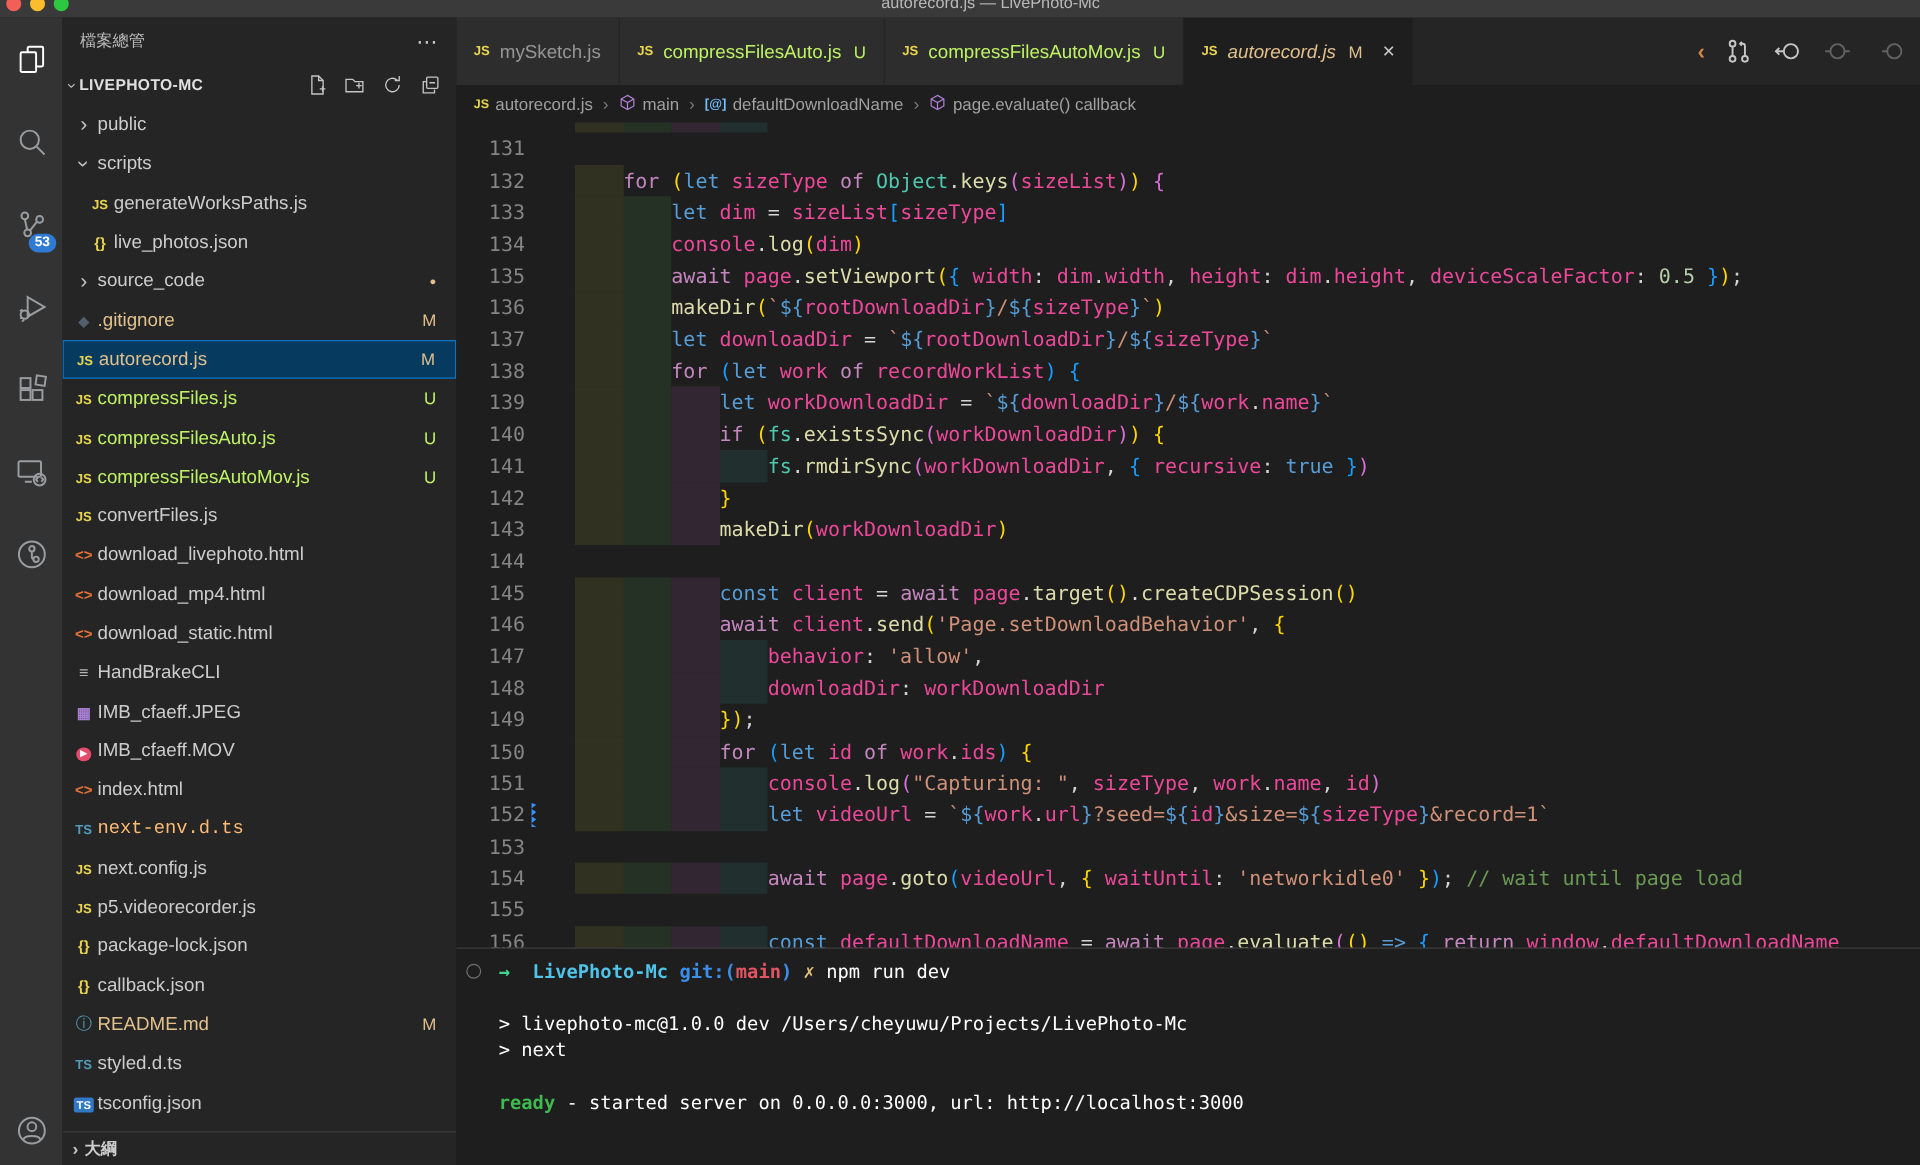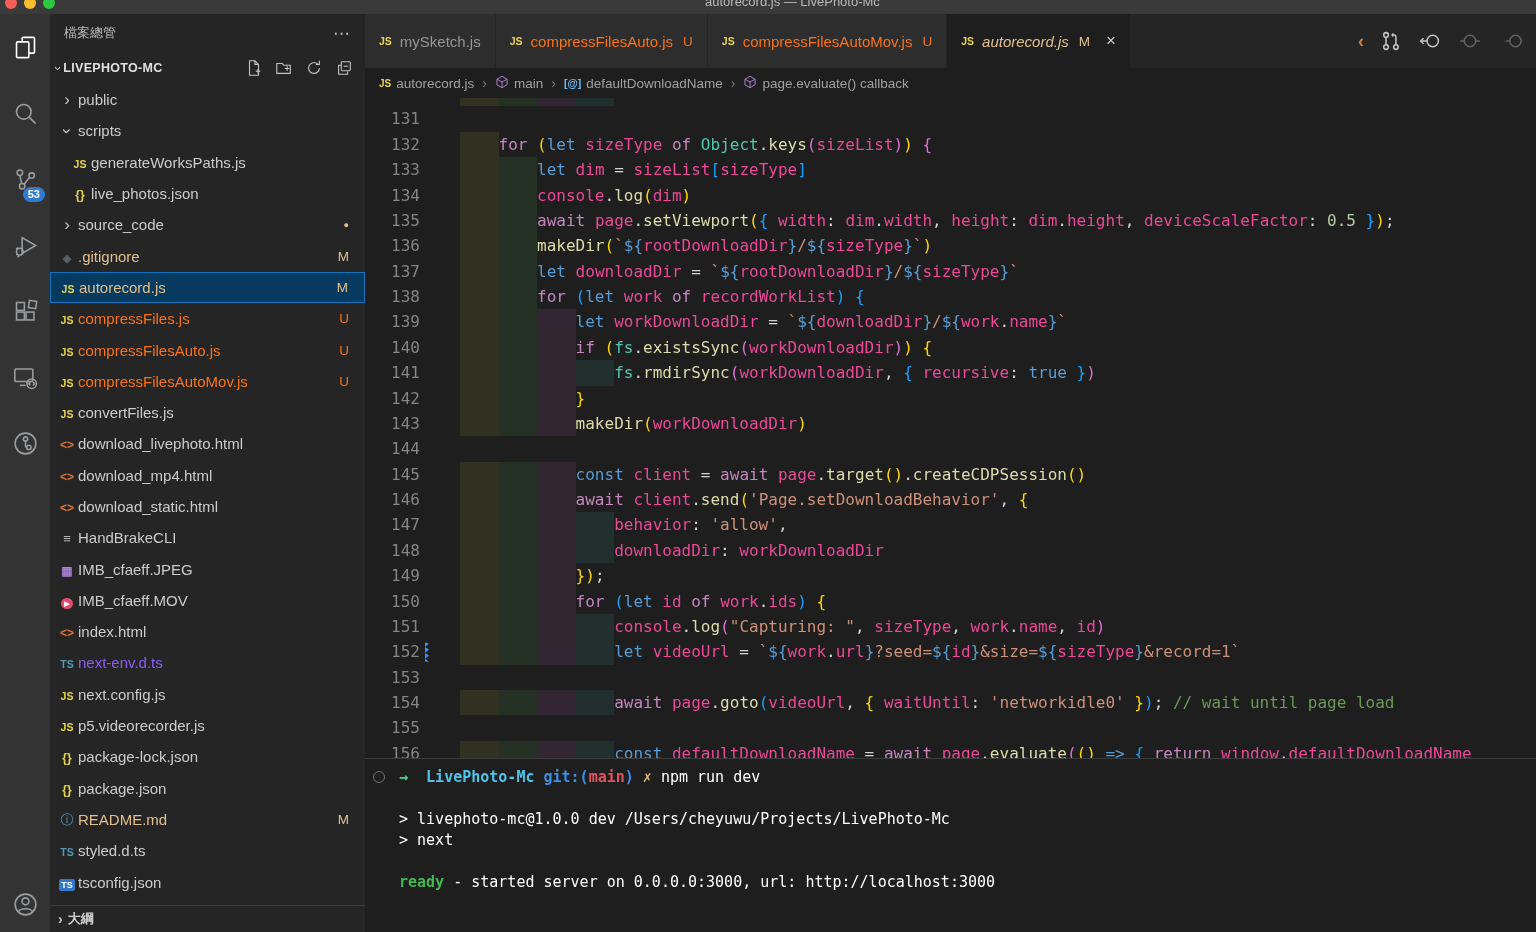--- a/index.html
+++ b/index.html
@@ -40,21 +40,21 @@
   .ic-js{color:#e8d44d;font-size:10.5px;}
   .ic-ts{color:#519aba;font-size:10.5px;}
   .ic-tsbox{color:#fff;font-size:9px;background:#3178c6;border-radius:2px;padding:1px 2px;}
   .ic-json{color:#e8d44d;font-size:12px;font-weight:bold;}
   .ic-html{color:#e47235;font-size:12px;font-weight:bold;}
   .ic-lines{color:#b5b5b5;font-size:13px;font-weight:normal;}
   .ic-img{color:#a97fd4;font-size:12px;}
   .ic-mov{color:#fff;background:#e34c6d;border-radius:50%;font-size:7px;padding:2px 3px;}
   .ic-info{color:#519aba;font-size:13px;font-weight:normal;}
   .ic-git{color:#51606d;font-size:11px;}
-  .c-norm{color:#cccccc;}.c-mod{color:#e2c08d;}.c-untracked{color:#f97316;text-align:center;}.c-dim{color:#8b5cf6;}.c-norm2{color:#969696;}
+  .c-norm{color:#cccccc;}.c-mod{color:#e2c08d;}.c-untracked{color:#bef264;text-align:center;}.c-dim{color:#fdba74;font-family:Liberation Mono, monospace;}.c-norm2{color:#969696;}
   #sb-outline{position:absolute;bottom:0;left:0;right:0;height:26px;border-top:1px solid #3c3c3c;
     display:flex;align-items:center;padding-left:8px;font-size:13px;font-weight:bold;color:#cccccc;}
   #sb-outline .chev{color:#c5c5c5;margin-right:5px;font-size:14px;}
   
   #editorcol{flex:1;display:flex;flex-direction:column;min-width:0;}
   #tabbar{height:54px;background:#252526;display:flex;flex:none;}
   .tab{display:flex;align-items:center;padding:0 14px;font-size:15px;background:#2d2d2d;margin-right:1px;gap:8px;white-space:nowrap;}
   .tab.active{background:#1e1e1e;}
   .tab .tjs{color:#e8d44d;font-size:10.5px;font-weight:bold;}
   .tab .tbadge{font-size:13.5px;margin-left:2px;}
@@ -306,21 +306,21 @@
         <div class="frow" style="padding-left: 6px;">
           <span class="ficon"><span class="ic-js">JS</span></span>
           <span class="lbl c-norm">p5.videorecorder.js</span>
         </div>
         <div class="frow" style="padding-left: 6px;">
           <span class="ficon"><span class="ic-json">{}</span></span>
           <span class="lbl c-norm">package-lock.json</span>
         </div>
         <div class="frow" style="padding-left: 6px;">
           <span class="ficon"><span class="ic-json">{}</span></span>
-          <span class="lbl c-norm">package.json</span>
+          <span class="lbl c-norm">callback.json</span>
         </div>
         <div class="frow" style="padding-left: 6px;">
           <span class="ficon"><span class="ic-info">ⓘ</span></span>
           <span class="lbl c-mod">README.md</span>
           <span class="badge c-mod">M</span>
         </div>
         <div class="frow" style="padding-left: 6px;">
           <span class="ficon"><span class="ic-ts">TS</span></span>
           <span class="lbl c-norm">styled.d.ts</span>
         </div>

